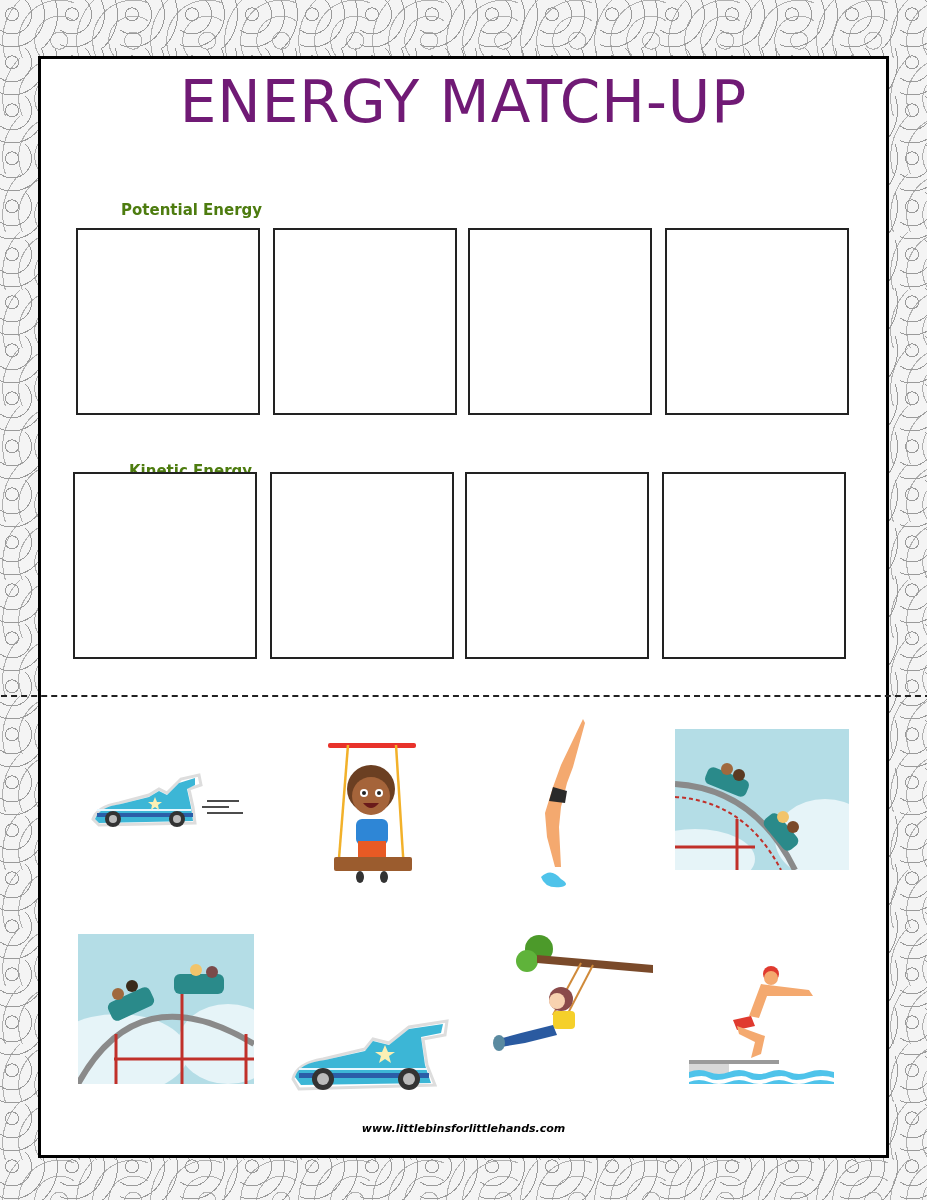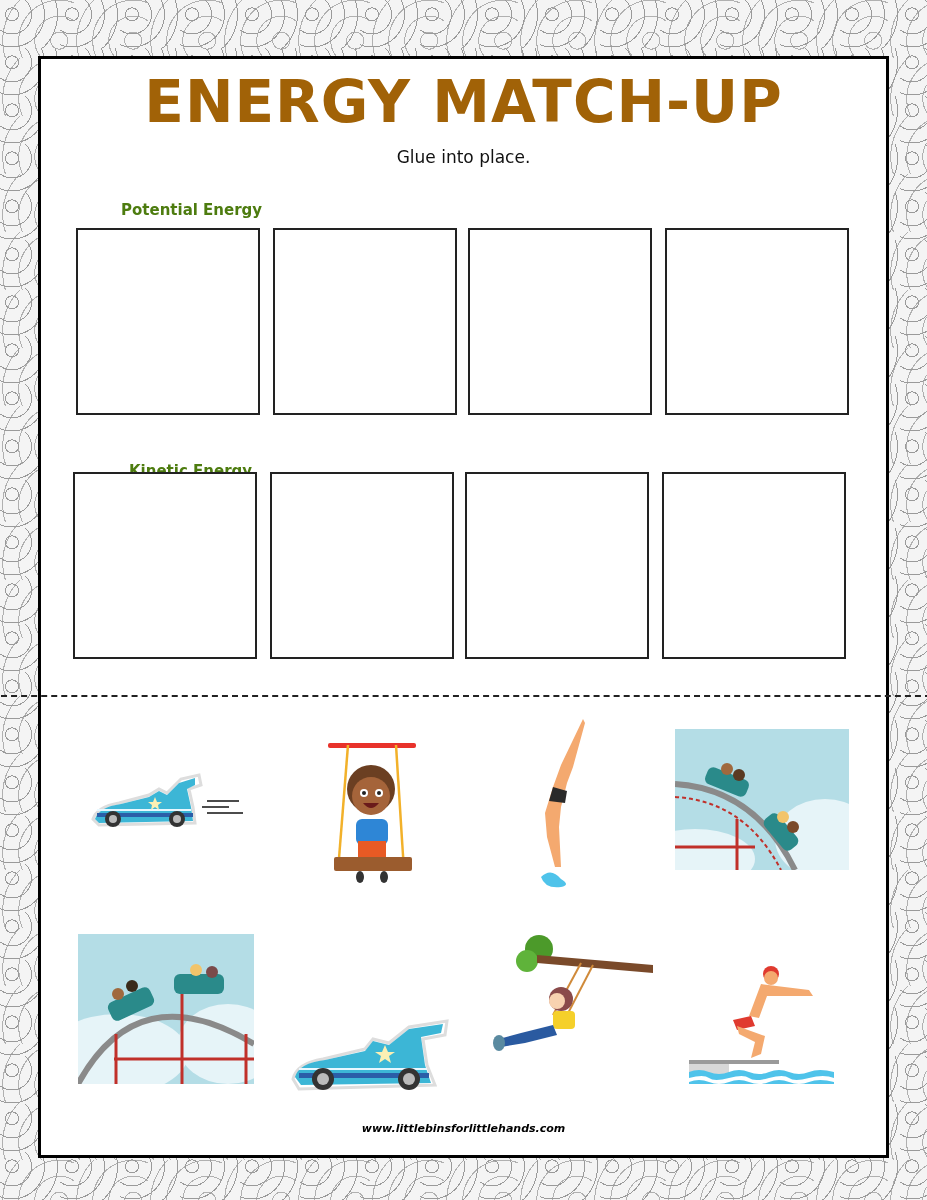--- a/index.html
+++ b/index.html
@@ -11,22 +11,22 @@
       repeating-radial-gradient(circle at 20% 30%, transparent 0 6px, #9a9a9a 6px 7px, transparent 7px 13px),
       repeating-radial-gradient(circle at 80% 70%, transparent 0 8px, #b0b0b0 8px 9px, transparent 9px 16px);
     background-size: 60px 48px, 74px 58px;
   }
   .frame {
     position:absolute; left:38px; top:56px; width:845px; height:1096px;
     background:#fff; border:3px solid #000;
   }
   .title {
     position:absolute; left:0; right:0; top:14px; text-align:center;
-    font-family:"DejaVu Sans", sans-serif; font-weight:bold; font-size:58px;
-    letter-spacing:1px; color:#a16207; line-height:1;
+    font-family:"DejaVu Sans", sans-serif; font-weight:normal; font-size:58px;
+    letter-spacing:1px; color:#701a75; line-height:1;
   }
   .subtitle {
     position:absolute; left:0; right:0; top:88px; text-align:center;
     font-size:17px; color:#111; line-height:21px;
   }
   .section-label {
     position:absolute; font-weight:bold; font-size:15px; color:#4d7c0f;margin-left:43px;
   }
   .box {
     position:absolute; width:180px; height:183px;
@@ -42,21 +42,20 @@
     font-weight:bold; font-size:11px; color:#000;font-style:italic;
   }
   .footer span { background:rgba(255,255,255,0.75); padding:0 4px; }
 </style>
 </head>
 <body>
 
 <div class="frame">
   <div class="title">ENERGY MATCH-UP</div>
   <div class="subtitle">
-    <div>Glue into place.</div>
   </div>
 
   <div class="section-label" style="left:37px; top:142px;">Potential Energy</div>
   <div class="box" style="left:35px; top:169px;"></div>
   <div class="box" style="left:232px; top:169px;"></div>
   <div class="box" style="left:427px; top:169px;"></div>
   <div class="box" style="left:624px; top:169px;"></div>
 
   <div class="section-label" style="left:45px; top:403px;">Kinetic Energy</div>
   <div class="box" style="left:32px; top:413px;"></div>

